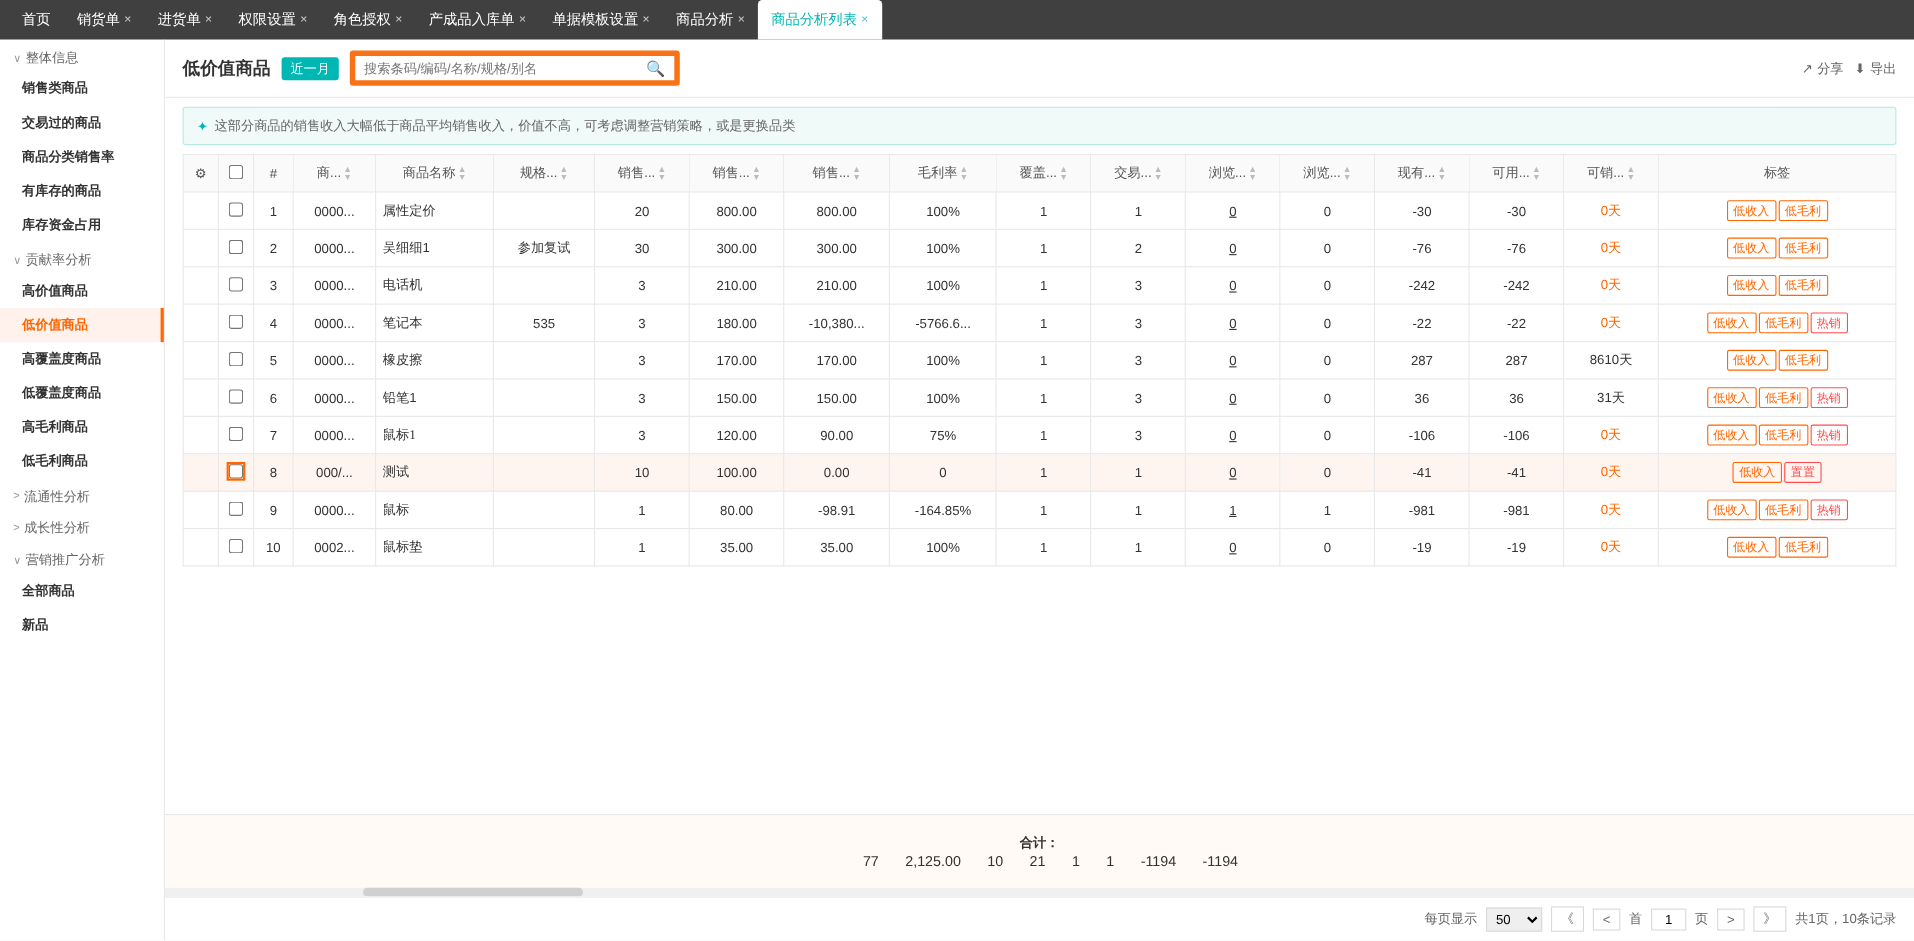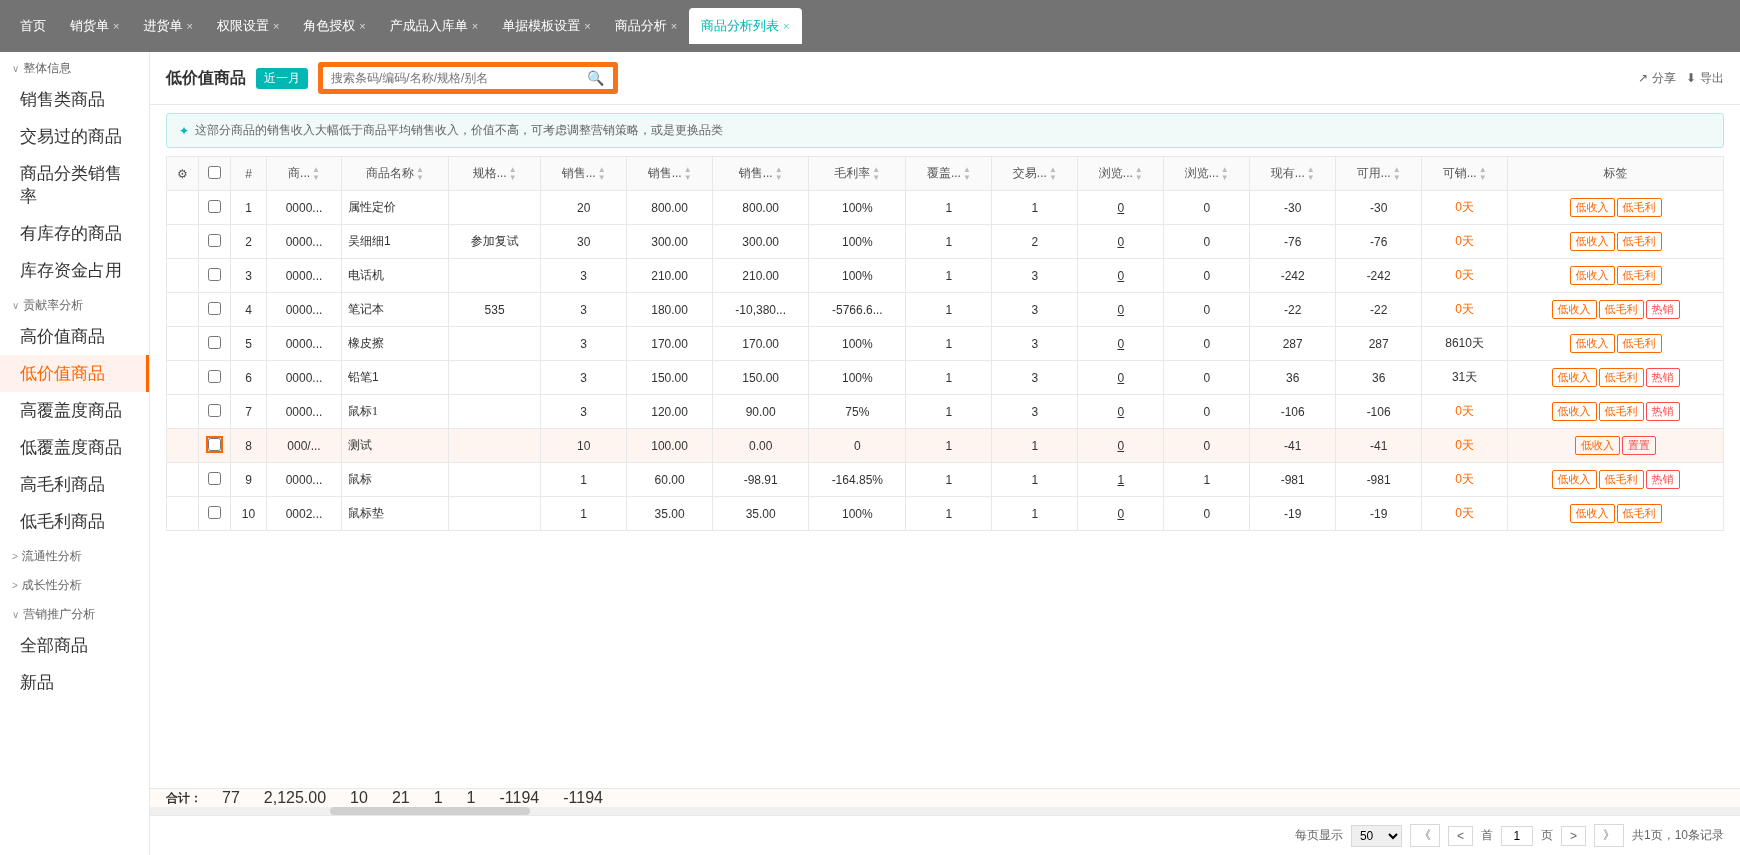--- a/index.html
+++ b/index.html
@@ -1,30 +1,30 @@
 <!DOCTYPE html>
 <html><head>
   <meta charset="utf-8">
   <style>
     * { box-sizing: border-box; margin: 0; padding: 0; }
     body { font-family: 'Microsoft YaHei', Arial, sans-serif; font-size: 12px; background: #f5f5f5; color: #333; height: 855px; overflow: hidden; display: flex; flex-direction: column; }
 
     
-    .top-nav { background: #737373; display: flex; align-items: center; height: 52px; padding: 0 8px; flex-shrink: 0; }
+    .top-nav { background: #404040; display: flex; align-items: center; height: 36px; padding: 0 8px; flex-shrink: 0; }
     .nav-item { color: #fff; padding: 0 12px; height: 36px; line-height: 36px; cursor: pointer; font-size: 13px; white-space: nowrap; display: flex; align-items: center; gap: 4px; }
     .nav-item.active { background: #fff; color: #00b7b3; border-radius: 4px 4px 0 0; }
     .nav-item .close-x { font-size: 11px; opacity: 0.7; }
 
     
     .main-layout { display: flex; flex: 1; overflow: hidden; }
 
     
     .sidebar { width: 150px; background: #fff; border-right: 1px solid #e8e8e8; overflow-y: auto; flex-shrink: 0; }
     .sidebar-group-header { padding: 8px 12px 4px; color: #666; font-size: 12px; display: flex; align-items: center; gap: 4px; }
-    .sidebar-item { padding: 7px 12px 7px 20px; cursor: pointer; color: #333; font-size: 17px; }
+    .sidebar-item { padding: 7px 12px 7px 20px; cursor: pointer; color: #333; font-size: 12px; font-weight: bold; }
     .sidebar-item.active { background: #fff1ec; color: #ff6600; border-right: 3px solid #ff6600; }
     .collapse-icon { font-size: 10px; color: #999; }
 
     
     .content-area { flex: 1; display: flex; flex-direction: column; overflow: hidden; background: #fff; }
 
     
     .page-header { display: flex; align-items: center; padding: 10px 16px; border-bottom: 1px solid #e8e8e8; gap: 10px; }
     .page-title { font-size: 16px; font-weight: bold; color: #333; }
     .date-badge { background: #00b7b3; color: #fff; padding: 2px 8px; border-radius: 3px; font-size: 12px; cursor: pointer; }
@@ -49,21 +49,21 @@
     .tag-red { color: #ff4d4f; border: 1px solid #ff4d4f; }
     .text-orange { color: #ff6600; }
     .underline { text-decoration: underline; cursor: pointer; }
     .col-settings { width: 32px; }
     .col-check { width: 32px; }
     .col-no { width: 36px; }
     .th-sort { display: flex; align-items: center; justify-content: center; gap: 2px; }
     .sort-arrows { display: flex; flex-direction: column; font-size: 8px; line-height: 1; color: #bbb; }
 
     
-    .footer { border-top: 1px solid #e8e8e8; padding: 0 16px; display: flex; align-items: center; background: #fffaf5; flex-shrink: 0; }
+    .footer { border-top: 1px solid #e8e8e8; padding: 17px 16px; display: flex; align-items: center; background: #fffaf5; flex-shrink: 0; flex-direction: column; }
     .footer-label { font-weight: bold; color: #333; }
     .footer-values { display: flex; gap: 40px; font-size: 12px; color: #333; }
 
     
     .pagination-bar { border-top: 1px solid #e8e8e8; display: flex; align-items: center; justify-content: flex-end; padding: 8px 16px; gap: 8px; background: #fff; flex-shrink: 0; }
     .pagination-bar span { font-size: 12px; color: #666; }
     .page-size-select { border: 1px solid #d9d9d9; padding: 2px 4px; font-size: 12px; }
     .page-btn { border: 1px solid #d9d9d9; background: #fff; padding: 2px 8px; cursor: pointer; font-size: 12px; color: #666; }
     .page-input { border: 1px solid #d9d9d9; width: 32px; text-align: center; padding: 2px 4px; font-size: 12px; }
 
@@ -433,21 +433,21 @@
     <td><span class="tag tag-orange">低收入</span><span class="tag tag-red">置置</span></td>
   </tr>
             <tr>
     <td></td>
     <td><input type="checkbox" style=""></td>
     <td>9</td>
     <td>0000...</td>
     <td style="text-align:left;">鼠标</td>
     <td></td>
     <td>1</td>
-    <td>60.00</td>
+    <td>80.00</td>
     <td>-98.91</td>
     <td>-164.85%</td>
     <td>1</td>
     <td>1</td>
     <td><span class="underline">1</span></td>
     <td>1</td>
     <td>-981</td>
     <td>-981</td>
     <td class="text-orange">0天</td>
     <td><span class="tag tag-orange">低收入</span><span class="tag tag-orange">低毛利</span><span class="tag tag-red">热销</span></td>
@@ -471,21 +471,21 @@
     <td>-19</td>
     <td class="text-orange">0天</td>
     <td><span class="tag tag-orange">低收入</span><span class="tag tag-orange">低毛利</span></td>
   </tr>
           </tbody>
       </table>
     </div>
 
     <div class="footer">
       <span class="footer-label">合计：</span>
-      <div class="footer-values" style="display:flex; gap:24px; margin-left:20px; font-size:16px;">
+      <div class="footer-values" style="display:flex; gap:24px; margin-left:20px; font-size:13px;">
         <span id="footer-sale-qty">77</span>
         <span id="footer-sale-amount">2,125.00</span>
         <span id="footer-coverage">10</span>
         <span id="footer-trade">21</span>
         <span id="footer-view1">1</span>
         <span id="footer-view2">1</span>
         <span id="footer-current-stock">-1194</span>
         <span id="footer-available">-1194</span>
       </div>
     </div>

